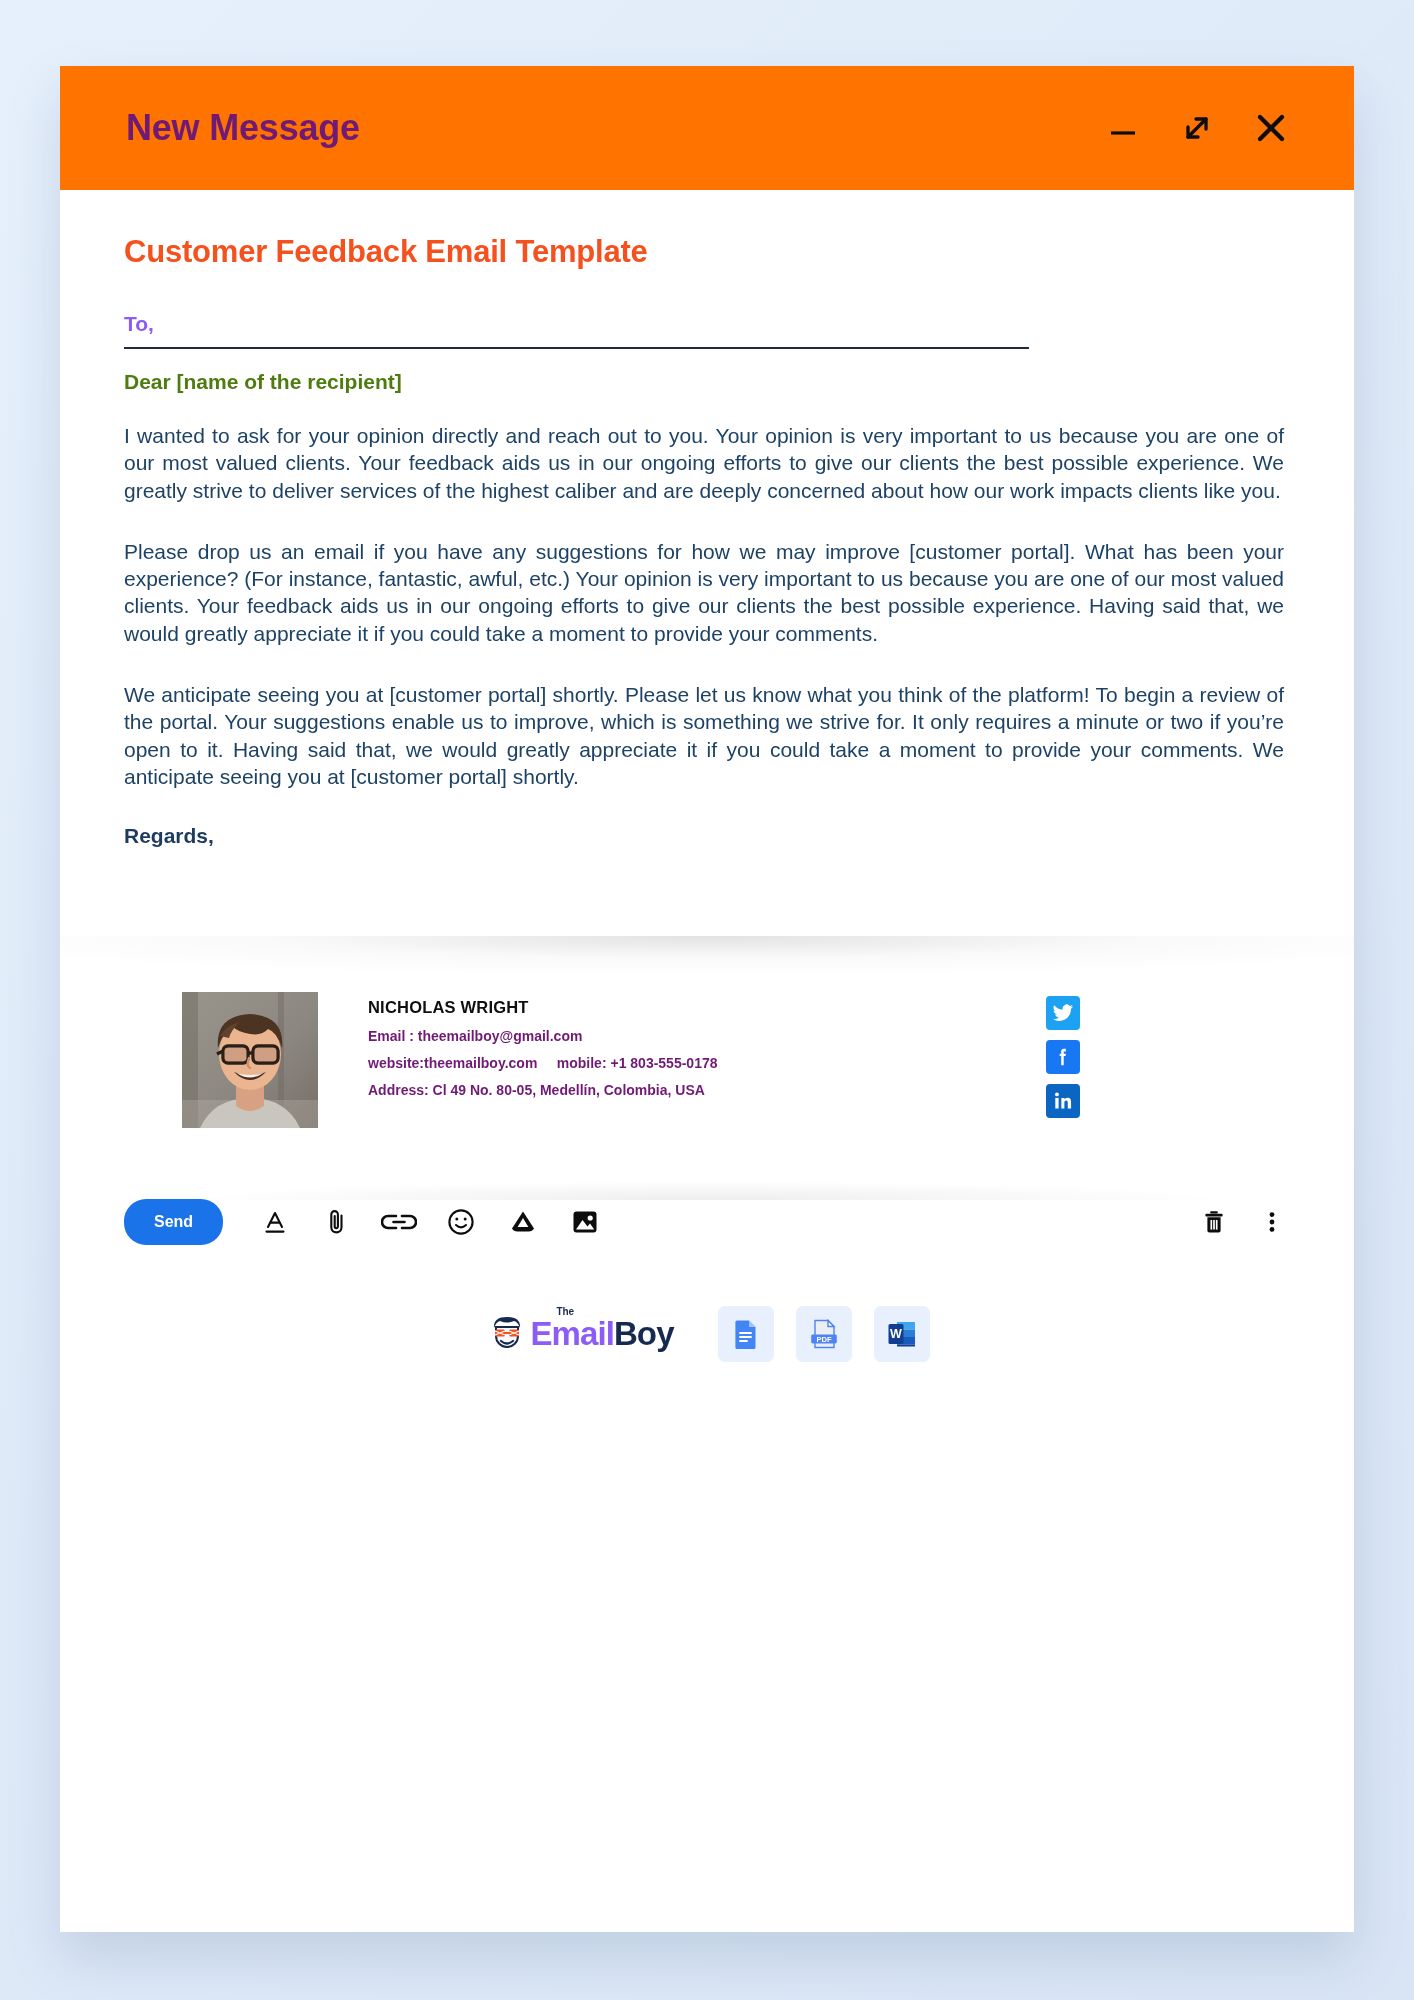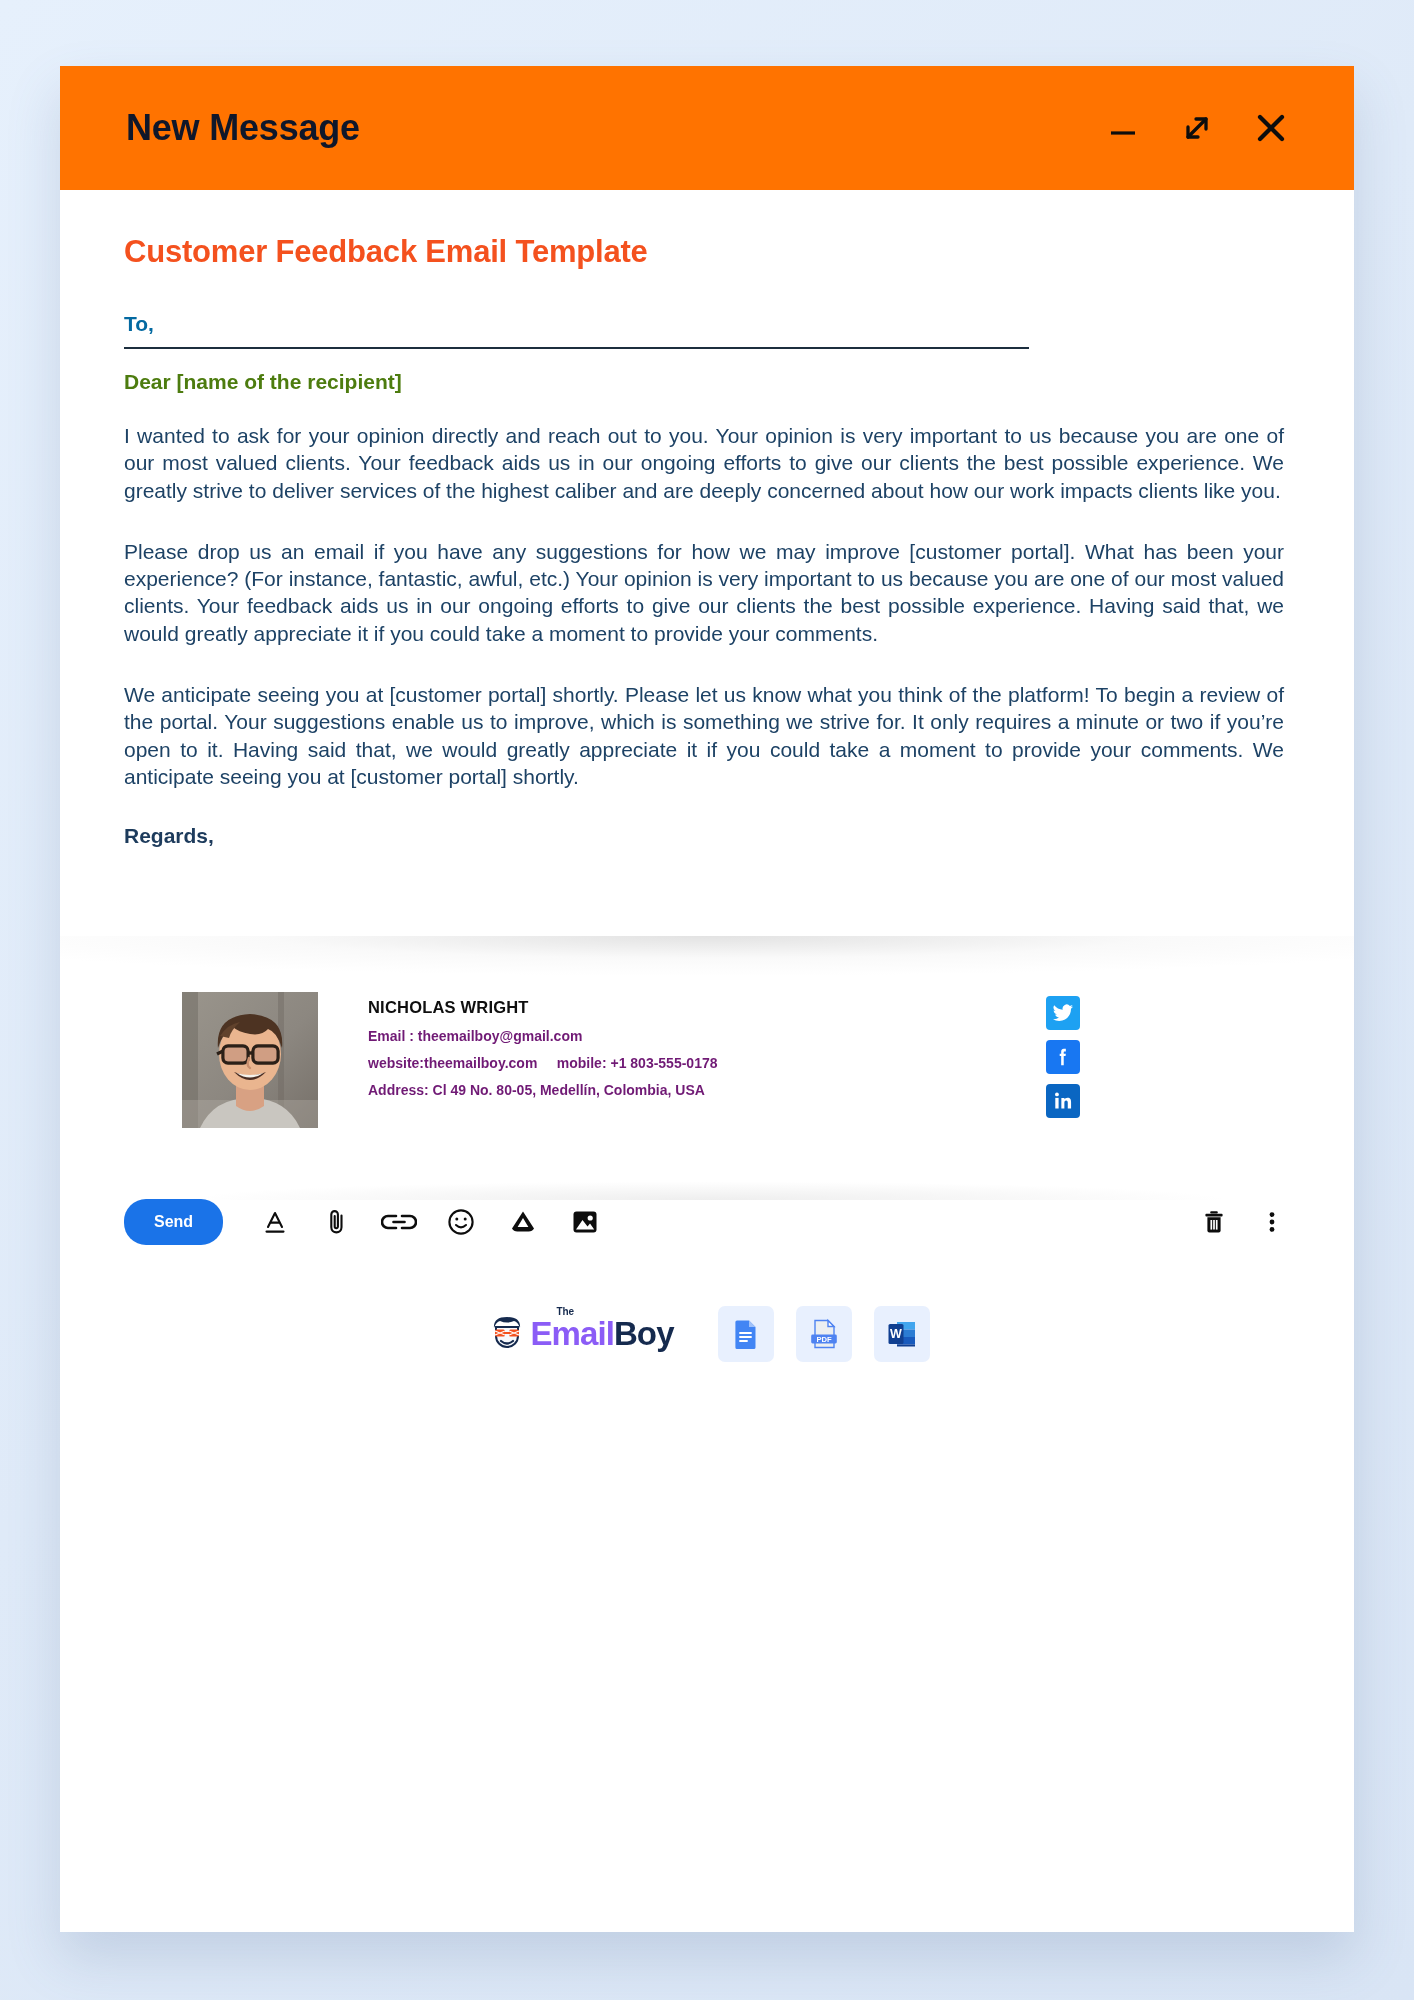--- a/index.html
+++ b/index.html
@@ -31,21 +31,21 @@
   .titlebar {
     height: 124px;
     background: #ff7300;
     display: flex;
     align-items: center;
     justify-content: space-between;
     padding: 0 60px 0 66px;
   }
 
   .titlebar-title {
-    color: #0f172a;
+    color: #701a75;
     font-size: 36px;
     font-weight: bold;
     letter-spacing: -0.2px;
   }
 
   .window-controls {
     display: flex;
     align-items: center;
     gap: 28px;
   }
@@ -75,21 +75,21 @@
   }
 
   .field-row {
     border-bottom: 2px solid #1c2e3e;
     padding-bottom: 11px;
     margin-bottom: 21px;
     width: 905px;
   }
 
   .field-label {
-    color: #0369a1;
+    color: #8b5cf6;
     font-size: 21px;
     font-weight: bold;
   }
 
   .salutation {
     color: #4d7c0f;
     font-size: 21px;
     font-weight: bold;
     margin-top: 9px;
     margin-bottom: 28px;

